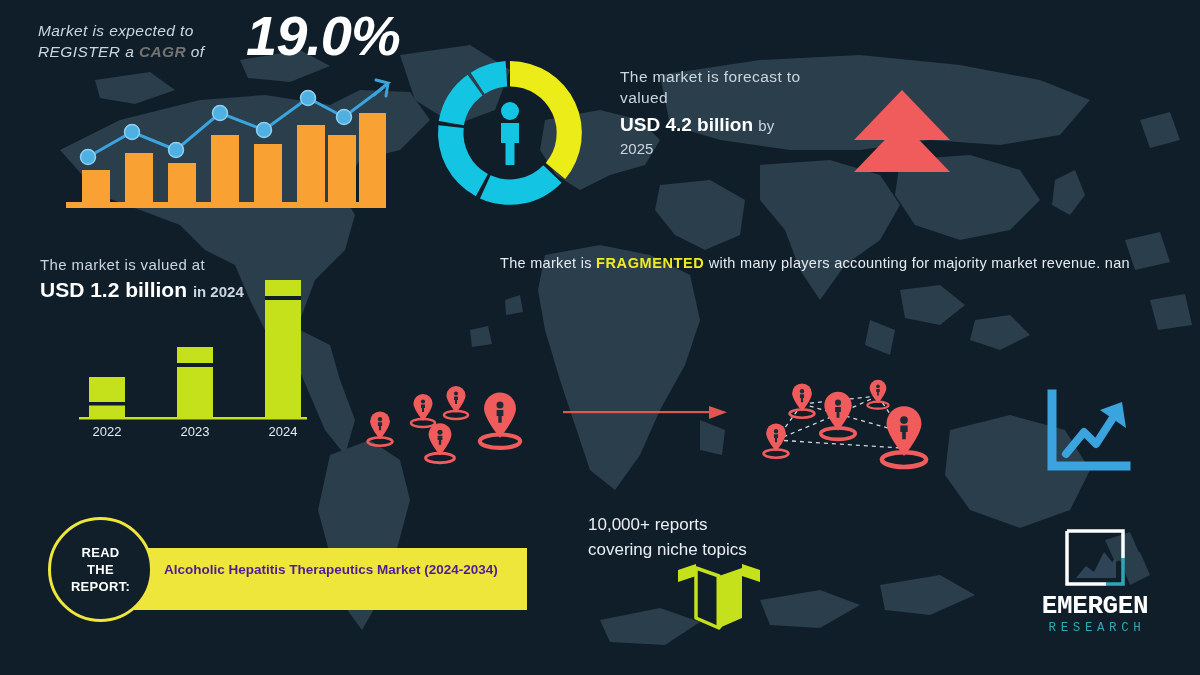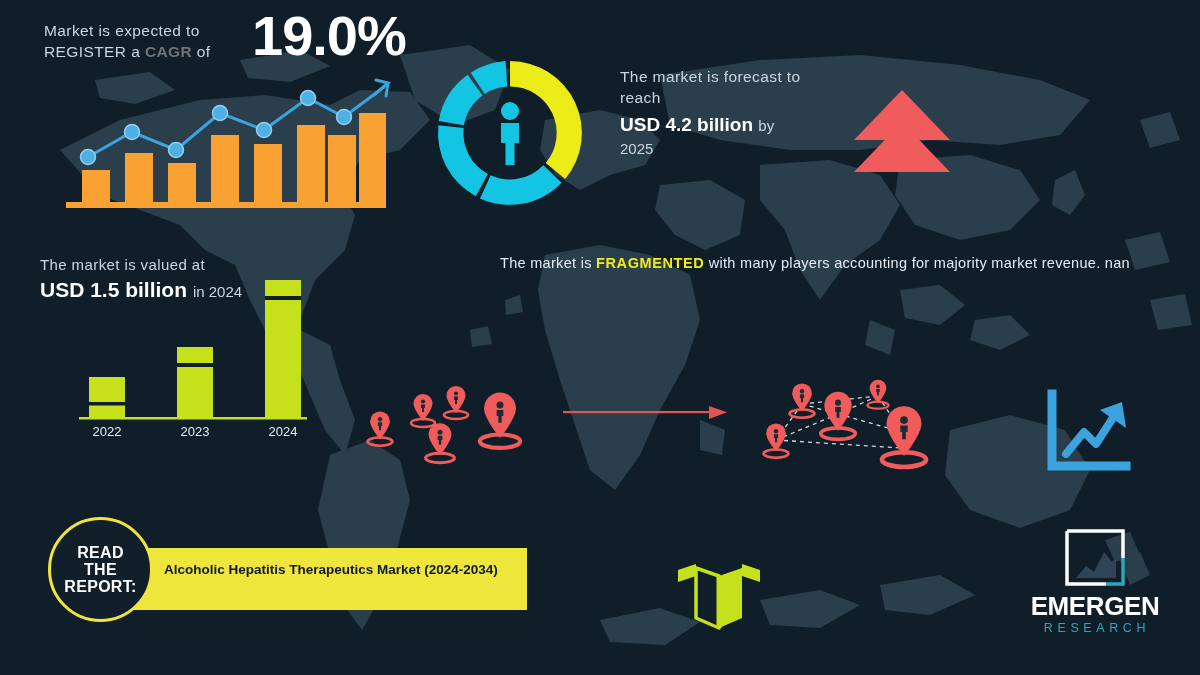--- a/index.html
+++ b/index.html
@@ -26,34 +26,34 @@
   #worldmap path { fill:#2b3e4c; }
 
   .abs { position:absolute; }
 
   
   .t-light { color:#ccd6de; font-weight:400; letter-spacing:.4px; }
   .t-white { color:#ffffff; }
   .t-bold  { font-weight:700; }
 
   
-  #cagr-block { left:44px; top:14px; width:340px; }
+  #cagr-block { left:38px; top:14px; width:340px;font-style:italic; }
   #cagr-lines { font-size:15.5px; line-height:21px; width:185px; padding-top:6px;}
   #cagr-lines b { color:#737373; font-weight:700; }
   #cagr-value {
     position:absolute; left:208px; top:-6px;
     font-size:56px; font-weight:700; color:#ffffff;
     letter-spacing:-1px; line-height:1;
   }
 
   
   #valued-block { left:40px; top:255px; width:300px; }
   #valued-line1 { font-size:15px; line-height:20px; }
   #valued-line2 { font-size:21px; margin-top:3px; white-space:nowrap; }
-  #valued-line2 .small { font-size:15px; font-weight:400; color:#ccd6de; }
+  #valued-line2 .small { font-size:15px; font-weight:700; color:#ccd6de; }
 
   
   #forecast-block { left:620px; top:66px; width:230px; }
   #forecast-l1 { font-size:15.5px; line-height:21px; }
   #forecast-l2 { font-size:19px; margin-top:5px; line-height:24px; }
   #forecast-l2 .small { font-size:15px; font-weight:400; color:#ccd6de; }
   #forecast-l3 { font-size:15px; line-height:21px; color:#ccd6de; }
 
   
   #fragmented-block {
@@ -66,36 +66,36 @@
   #reports-block { left:588px; top:512px; width:230px; }
   #reports-block div { font-size:17px; line-height:25px; color:#e8eef3; }
 
   
   #cta-banner {
     left:112px; top:548px; width:415px; height:62px;
     background:#efe63c;
   }
   #cta-banner-text {
     position:absolute; left:52px; top:11px; width:350px;
-    font-size:13.5px; font-weight:700; line-height:22px; color:#0f172a;
+    font-size:13.5px; font-weight:700; line-height:22px; color:#4c1d95;
   }
   #cta-circle {
     left:48px; top:517px; width:105px; height:105px;
     border-radius:50%;
     background:#111f2a;
     border:3px solid #efe63c;
     display:flex; align-items:center; justify-content:center;
   }
   #cta-circle-text {
-    font-size:16px; font-weight:700; color:#ffffff; text-align:center;
+    font-size:13px; font-weight:700; color:#ffffff; text-align:center;
     line-height:17px; letter-spacing:.3px;
   }
 
   
-  #logo-block { left:1015px; top:528px; width:160px; text-align:center; }
+  #logo-block { left:1015px; top:528px; width:160px; text-align:center;font-family:Liberation Mono, monospace; }
   #logo-mark { width:62px; height:62px; margin:0 auto 2px auto; position:relative; }
   #logo-name { font-size:26px; font-weight:700; color:#ffffff; letter-spacing:-.4px; line-height:28px;}
   #logo-sub  { font-size:12.5px; color:#2fa6b5; letter-spacing:4.6px; line-height:16px; padding-left:4px;}
 
   svg { display:block; overflow:visible; }
 </style>
 </head>
 <body>
 
 <div id="stage">
@@ -212,21 +212,21 @@
           <circle cx="0" cy="-22" r="9"></circle>
           <path d="M-9,-10 L9,-10 L9,10 L4.5,10 L4.5,32 L-4.5,32 L-4.5,10 L-9,10 Z"></path>
         </g>
       </g>
     </svg>
   </div>
 
   <div class="abs" id="forecast-block">
     <div id="forecast-l1" class="t-light">
       <span>The market is forecast to</span><br>
-      <span>reach</span>
+      <span>valued</span>
     </div>
     <div id="forecast-l2" class="t-white t-bold">
       <span>USD 4.2 billion</span>
       <span class="small">by</span>
     </div>
     <div id="forecast-l3">2025</div>
   </div>
 
   <div class="abs" style="left:852px; top:88px;">
     <svg width="100" height="88" viewBox="0 0 100 88">
@@ -235,21 +235,21 @@
     </svg>
   </div>
 
   <div class="abs" id="fragmented-block">
     <span>The market is </span><span class="hl">FRAGMENTED</span><span> with many players accounting for majority market revenue. nan</span>
   </div>
 
   <div class="abs" id="valued-block">
     <div id="valued-line1" class="t-light">The market is valued at</div>
     <div id="valued-line2" class="t-white t-bold">
-      <span>USD 1.5 billion</span>
+      <span>USD 1.2 billion</span>
       <span class="small">in 2024</span>
     </div>
   </div>
 
   <div class="abs" style="left:75px; top:272px;">
     <svg width="240" height="170" viewBox="0 0 240 170">
 
       <g>
         <rect x="190" y="8" width="36" height="137" fill="#c4e11b"></rect>
         <rect x="190" y="24" width="36" height="4" fill="#101e29"></rect>
@@ -347,20 +347,24 @@
   </div>
 
   <div class="abs" style="left:1046px; top:392px;">
     <svg width="86" height="84" viewBox="0 0 86 84">
       <path d="M6,2 L6,74 L80,74" fill="none" stroke="#3ba3dd" stroke-width="9" stroke-linecap="square"></path>
       <polyline points="20,62 38,40 50,52 72,18" fill="none" stroke="#3ba3dd" stroke-width="8" stroke-linejoin="round" stroke-linecap="round"></polyline>
       <polygon points="76,10 80,36 54,18" fill="#3ba3dd"></polygon>
     </svg>
   </div>
 
+  <div class="abs" id="reports-block">
+    <div>10,000+ reports</div>
+    <div>covering niche topics</div>
+  </div>
 
   <div class="abs" style="left:676px; top:562px;">
     <svg width="86" height="74" viewBox="0 0 86 74">
       <polygon points="2,8 20,2 20,14 2,20" fill="#c4e11b"></polygon>
       <polygon points="84,8 66,2 66,14 84,20" fill="#c4e11b"></polygon>
       <path d="M43,14 L66,6 L66,56 L43,66 Z" fill="#c4e11b"></path>
       <path d="M43,14 L20,6 L20,56 L43,66 Z" fill="none" stroke="#c4e11b" stroke-width="3.5" stroke-linejoin="round"></path>
       <rect x="40.5" y="14" width="5" height="52" fill="#c4e11b"></rect>
     </svg>
   </div>

